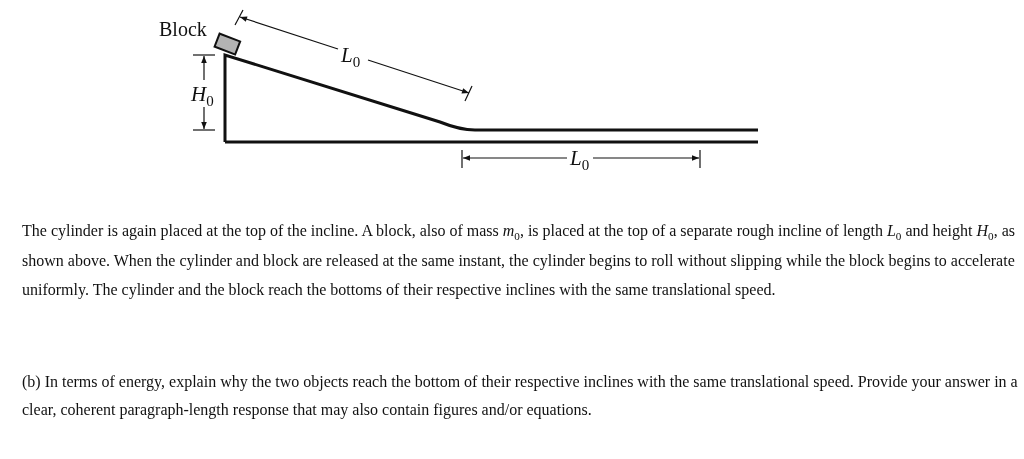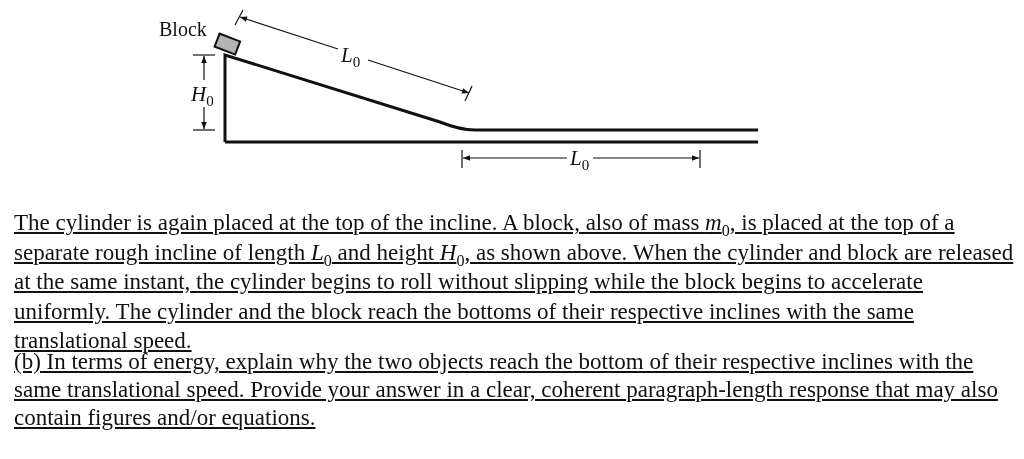--- a/index.html
+++ b/index.html
@@ -1,21 +1,21 @@
 <!DOCTYPE html>
 <html><head>
 <meta charset="utf-8">
 <style>
   html, body { margin: 0; padding: 0; background: #ffffff; }
   body { width: 1024px; height: 459px; position: relative; overflow: hidden;
          font-family: "Liberation Serif", "DejaVu Serif", serif; color: #111; }
   #diagram { position: absolute; left: 0; top: 0; width: 1024px; height: 185px; }
-  .para { position: absolute; left: 14px; width: 1000px; font-size: 23px; line-height: 29.5px; margin: 0; text-decoration: underline; }
+  .para { position: absolute; left: 14px; width: 1000px; font-size: 16px; line-height: 29.5px; margin: 8px; }
   #para1 { top: 208px; }
-  #para2 { top: 348px; line-height: 28px; }
+  #para2 { top: 360px; line-height: 28px; }
   .math { font-style: italic; }
   sub { font-size: 0.7em; font-style: normal; vertical-align: -0.35em; line-height: 0; }
   svg text { font-family: "Liberation Serif", "DejaVu Serif", serif; }
 </style>
 </head>
 <body>
 
 <svg id="diagram" viewBox="0 0 1024 185" xmlns="http://www.w3.org/2000/svg">
   <defs>
     <marker id="arr" viewBox="0 0 10 10" refX="10" refY="5" markerWidth="9" markerHeight="7" orient="auto-start-reverse" markerUnits="userSpaceOnUse">

